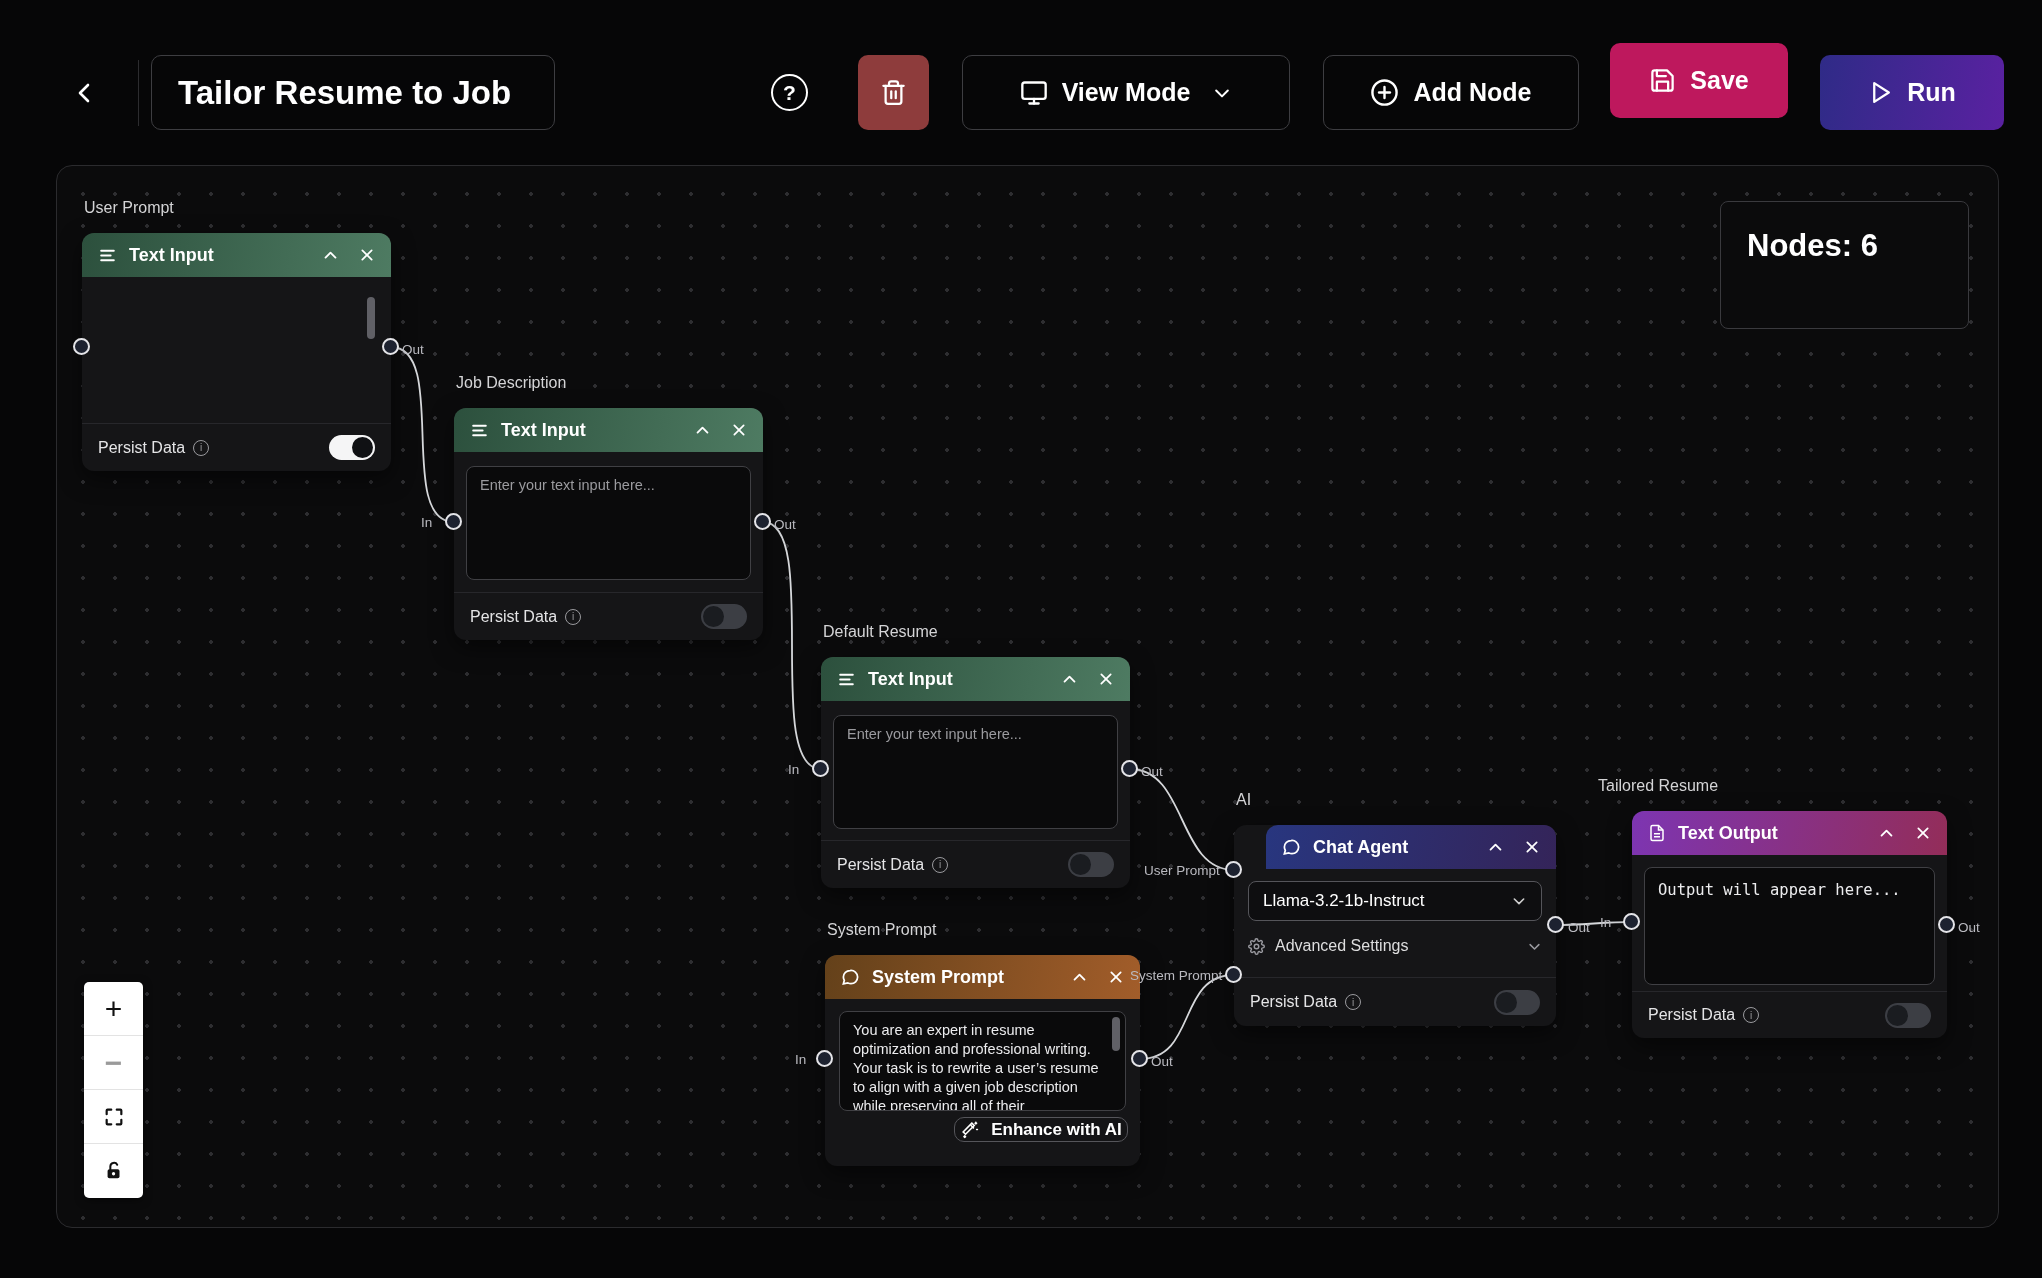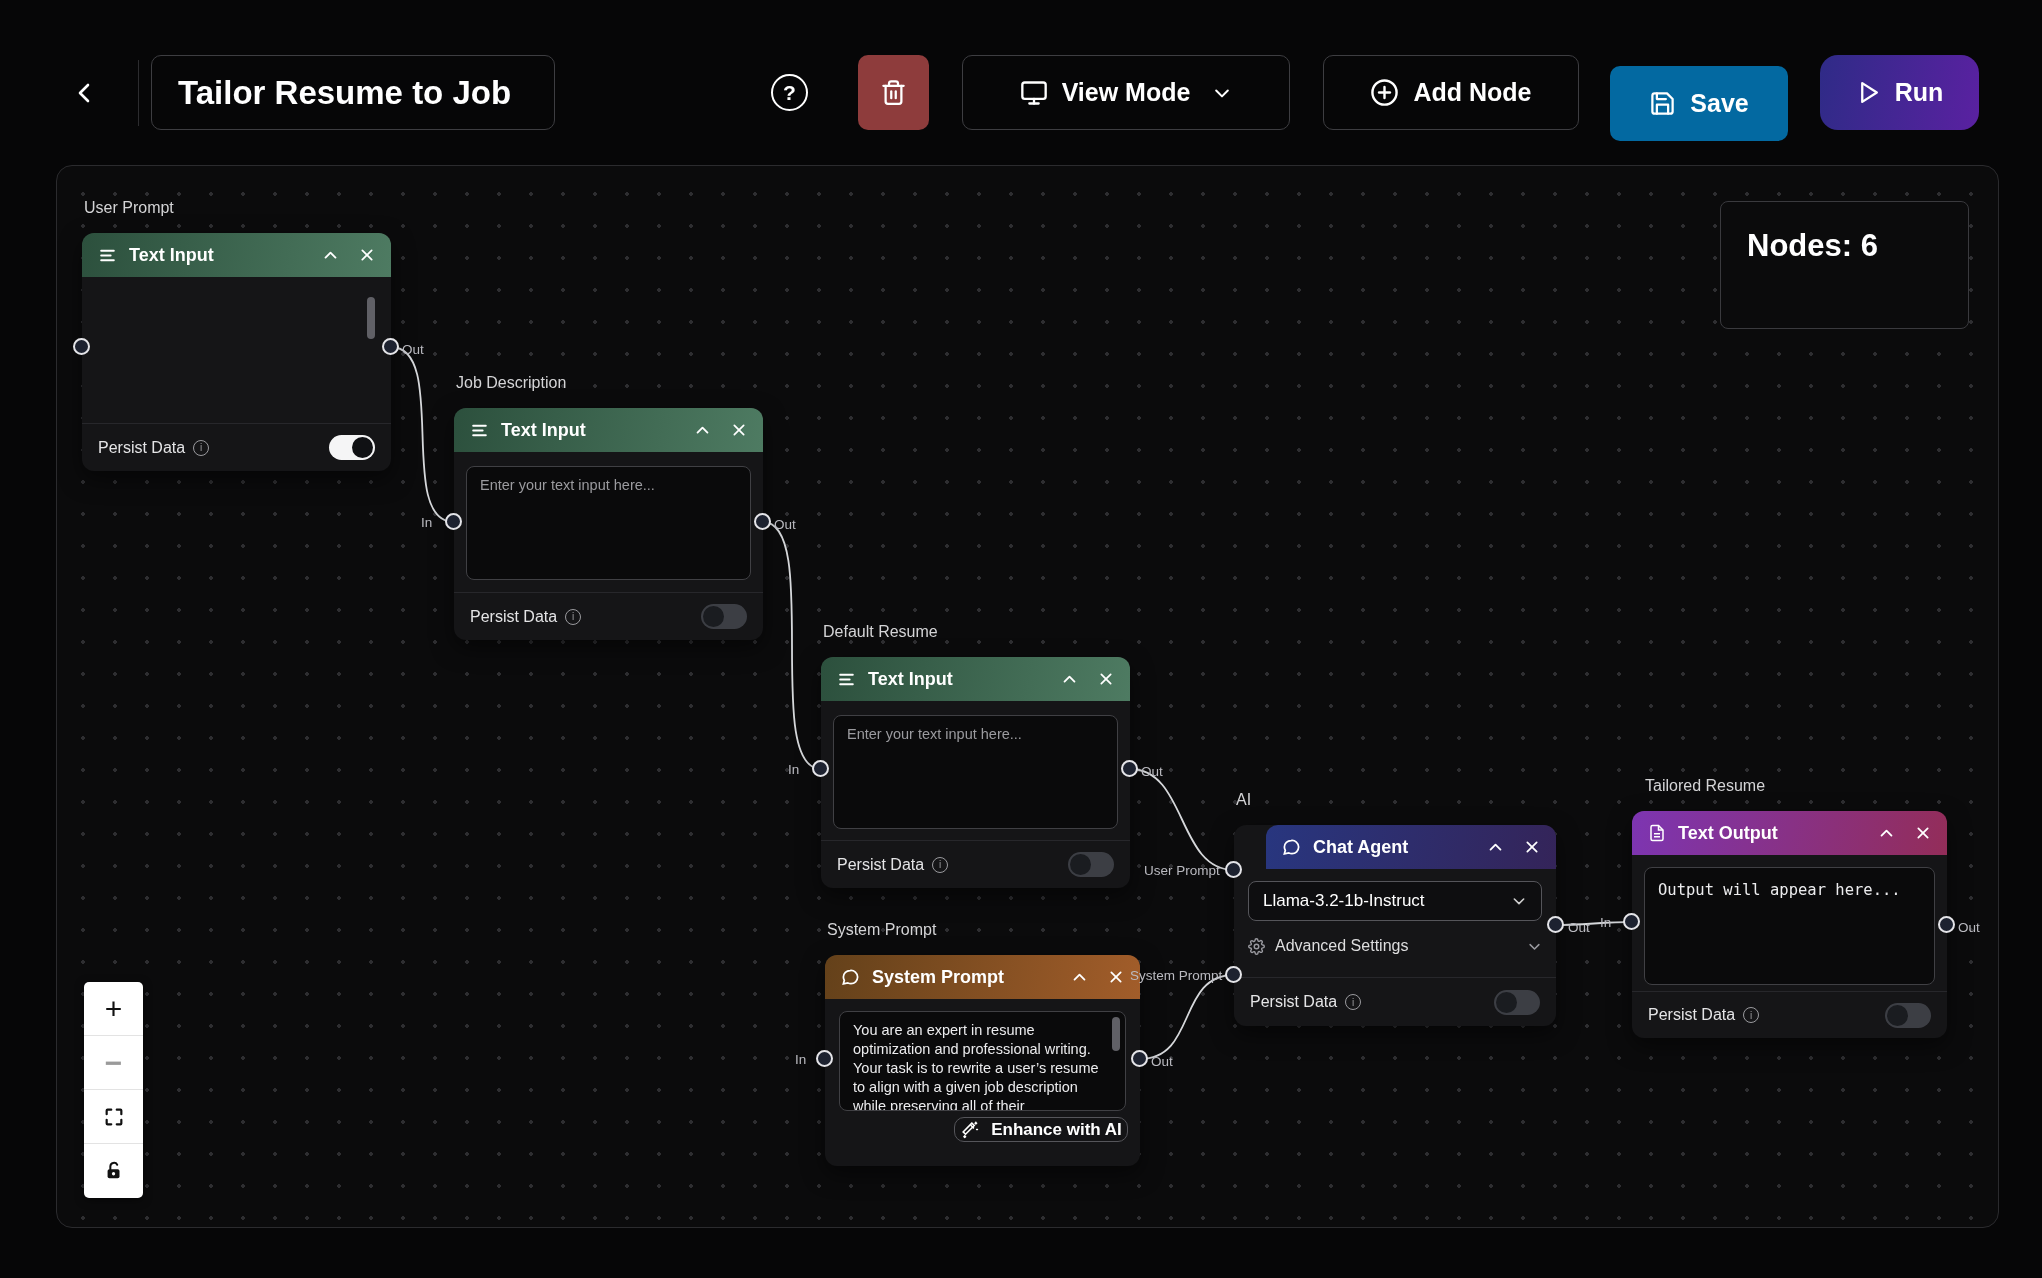--- a/index.html
+++ b/index.html
@@ -17,23 +17,23 @@
   #title-box { left:151px; top:55px; width:404px; height:75px; border:1px solid #3d3d41;
                border-radius:10px; display:flex; align-items:center; padding-left:26px;
                font-size:33px; font-weight:700; background:transparent; color:#fff;
                font-family:"Liberation Sans", sans-serif; }
   #help-btn { left:771px; top:74px; width:37px; height:37px; border:2.5px solid #fff;
               border-radius:50%; display:flex; align-items:center; justify-content:center;
               font-size:21px; font-weight:700; }
   #trash-btn { left:858px; top:55px; width:71px; height:75px; background:#8e3c3c; }
   #viewmode-btn { left:962px; top:55px; width:328px; height:75px; }
   #addnode-btn { left:1323px; top:55px; width:256px; height:75px; }
-  #save-btn { left:1610px; top:66px; width:178px; height:75px; background:#0369a1; border-radius:10px; }
-  #run-btn { left:1820px; top:55px; width:159px; height:75px;
-             background:linear-gradient(100deg,#2f2b87 0%,#5a21a1 100%); border-radius:18px; }
+  #save-btn { left:1610px; top:43px; width:178px; height:75px; background:#be185d; border-radius:10px; }
+  #run-btn { left:1820px; top:55px; width:184px; height:75px;
+             background:linear-gradient(100deg,#2f2b87 0%,#5a21a1 100%); border-radius:10px; }
 
   
   #canvas { left:56px; top:165px; width:1943px; height:1063px; border:1px solid #2b2b2e;
             border-radius:16px; overflow:hidden; background-color:#0b0b0c;
             background-image:radial-gradient(circle,#2e2e31 1.6px,transparent 1.7px);
             background-size:32px 32px; background-position:10px 12px; }
   #edges { left:0; top:0; pointer-events:none; }
 
   
   #stats-box { left:1663px; top:35px; width:249px; height:128px; background:#0b0b0c;
@@ -418,21 +418,21 @@
         </span>
     </div>
   </div>
   <span class="port-label" style="left:1087px; top:697px;">User Prompt</span>
   <div class="port" style="left:1168px; top:695px;"></div>
   <span class="port-label" style="left:1073px; top:802px;">System Prompt</span>
   <div class="port" style="left:1168px; top:800px;"></div>
   <div class="port" style="left:1490px; top:750px;"></div>
   <span class="port-label" style="left:1511px; top:754px;">Out</span>
 
-  <div class="group-label" style="left:1588px; top:611px;text-align:right;">Tailored Resume</div>
+  <div class="group-label" style="left:1541px; top:611px;text-align:right;">Tailored Resume</div>
   <div class="node" style="left:1575px; top:645px; width:315px; height:227px;">
     <div class="node-header grad-purple">
       <span class="hdr-ico">
         <svg width="18" height="18" viewBox="0 0 24 24" fill="none" stroke="#fff" stroke-width="2">
             <path d="M14 2H6a2 2 0 0 0-2 2v16a2 2 0 0 0 2 2h12a2 2 0 0 0 2-2V8z"></path>
             <polyline points="14 2 14 8 20 8"></polyline>
             <line x1="8" y1="13" x2="16" y2="13"></line>
             <line x1="8" y1="17" x2="16" y2="17"></line>
           </svg>
       </span>

